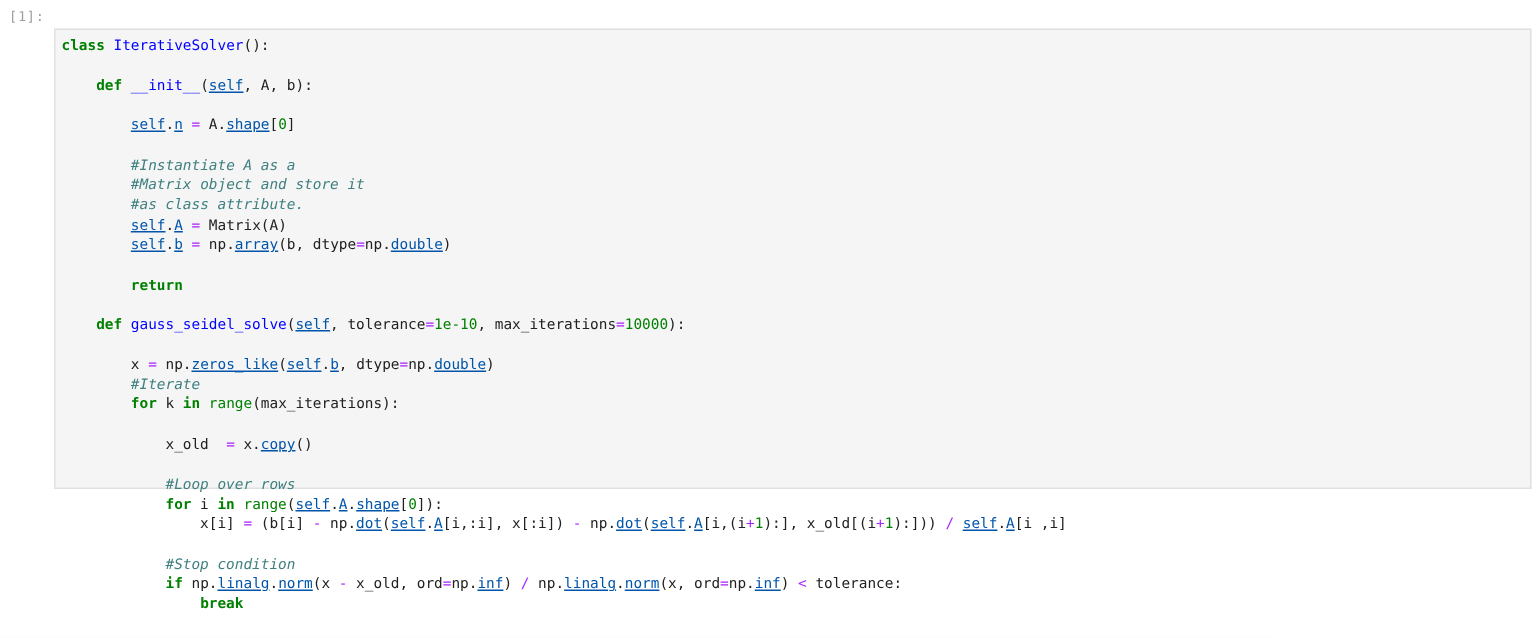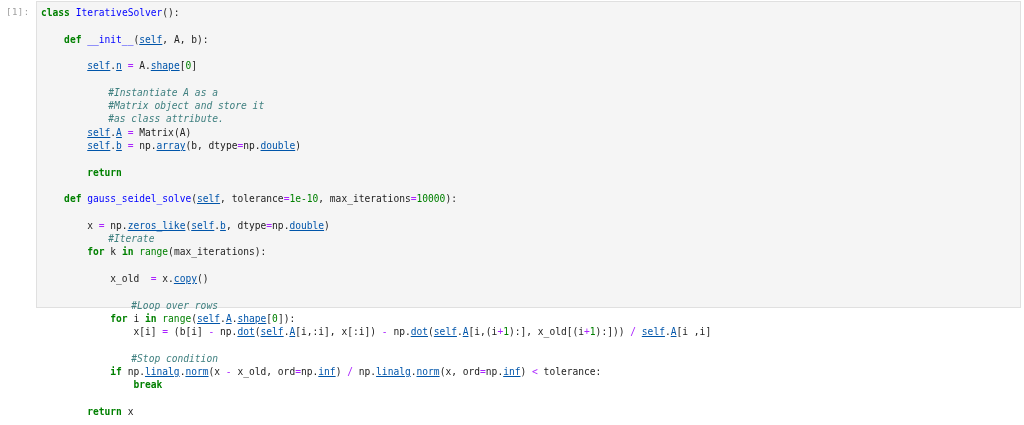--- a/index.html
+++ b/index.html
@@ -1,31 +1,31 @@
 <!DOCTYPE html>
 <html><head>
 <meta charset="utf-8">
 <style>
   html, body { margin:0; padding:0; background:#ffffff; }
   body { width:1024px; height:425px; position:relative; overflow:hidden;
          font-family:"DejaVu Sans Mono", monospace; }
   .prompt { position:absolute; left:6px; top:7px; font-size:9px; color:#9e9e9e;
             font-family:"DejaVu Sans Mono", monospace; letter-spacing:0.5px; }
-  .cell { position:absolute; left:36px; top:1px; width:985px; height:307px;
+  .cell { position:absolute; left:36px; top:19px; width:985px; height:307px;
           background:#f5f5f5; border:1px solid #e0e0e0; box-sizing:border-box; }
   .code { position:absolute; left:4px; top:4px; margin:0;
           font-family:"DejaVu Sans Mono", monospace; font-size:9.6px;
           line-height:13.3px; color:#212121; white-space:pre; }
   .line { height:13.3px; }
   .kw { color:#008000; font-weight:bold; }
   .fn { color:#0000ff; }
   .at { color:#0055aa;text-decoration:underline; }
   .op { color:#aa22ff; }
   .num { color:#008000; }
-  .cm { color:#408080; font-style:italic;margin-left:21px; }
+  .cm { color:#408080; font-style:italic; }
   .bi { color:#008000;text-align:center; }
 </style>
 </head>
 <body>
 
 <div class="prompt">[1]:</div>
 
 <div class="cell">
   <pre class="code" id="code"><div class="line"><span class="kw">class</span> <span class="fn">IterativeSolver</span>():</div><div class="line"> </div><div class="line">    <span class="kw">def</span> <span class="fn">__init__</span>(<span class="at">self</span>, A, b):</div><div class="line"> </div><div class="line">        <span class="at">self</span>.<span class="at">n</span> <span class="op">=</span> A.<span class="at">shape</span>[<span class="num">0</span>]</div><div class="line"> </div><div class="line">        <span class="cm">#Instantiate A as a</span></div><div class="line">        <span class="cm">#Matrix object and store it</span></div><div class="line">        <span class="cm">#as class attribute.</span></div><div class="line">        <span class="at">self</span>.<span class="at">A</span> <span class="op">=</span> Matrix(A)</div><div class="line">        <span class="at">self</span>.<span class="at">b</span> <span class="op">=</span> np.<span class="at">array</span>(b, dtype<span class="op">=</span>np.<span class="at">double</span>)</div><div class="line"> </div><div class="line">        <span class="kw">return</span></div><div class="line"> </div><div class="line">    <span class="kw">def</span> <span class="fn">gauss_seidel_solve</span>(<span class="at">self</span>, tolerance<span class="op">=</span><span class="num">1e-10</span>, max_iterations<span class="op">=</span><span class="num">10000</span>):</div><div class="line"> </div><div class="line">        x <span class="op">=</span> np.<span class="at">zeros_like</span>(<span class="at">self</span>.<span class="at">b</span>, dtype<span class="op">=</span>np.<span class="at">double</span>)</div><div class="line">        <span class="cm">#Iterate</span></div><div class="line">        <span class="kw">for</span> k <span class="kw">in</span> <span class="bi">range</span>(max_iterations):</div><div class="line"> </div><div class="line">            x_old  <span class="op">=</span> x.<span class="at">copy</span>()</div><div class="line"> </div><div class="line">            <span class="cm">#Loop over rows</span></div><div class="line">            <span class="kw">for</span> i <span class="kw">in</span> <span class="bi">range</span>(<span class="at">self</span>.<span class="at">A</span>.<span class="at">shape</span>[<span class="num">0</span>]):</div><div class="line">                x[i] <span class="op">=</span> (b[i] <span class="op">-</span> np.<span class="at">dot</span>(<span class="at">self</span>.<span class="at">A</span>[i,:i], x[:i]) <span class="op">-</span> np.<span class="at">dot</span>(<span class="at">self</span>.<span class="at">A</span>[i,(i<span class="op">+</span><span class="num">1</span>):], x_old[(i<span class="op">+</span><span class="num">1</span>):])) <span class="op">/</span> <span class="at">self</span>.<span class="at">A</span>[i ,i]</div><div class="line"> </div><div class="line">            <span class="cm">#Stop condition</span></div><div class="line">            <span class="kw">if</span> np.<span class="at">linalg</span>.<span class="at">norm</span>(x <span class="op">-</span> x_old, ord<span class="op">=</span>np.<span class="at">inf</span>) <span class="op">/</span> np.<span class="at">linalg</span>.<span class="at">norm</span>(x, ord<span class="op">=</span>np.<span class="at">inf</span>) <span class="op">&lt;</span> tolerance:</div><div class="line">                <span class="kw">break</span></div><div class="line"> </div><div class="line">        <span class="kw">return</span> x</div></pre>
 </div>

